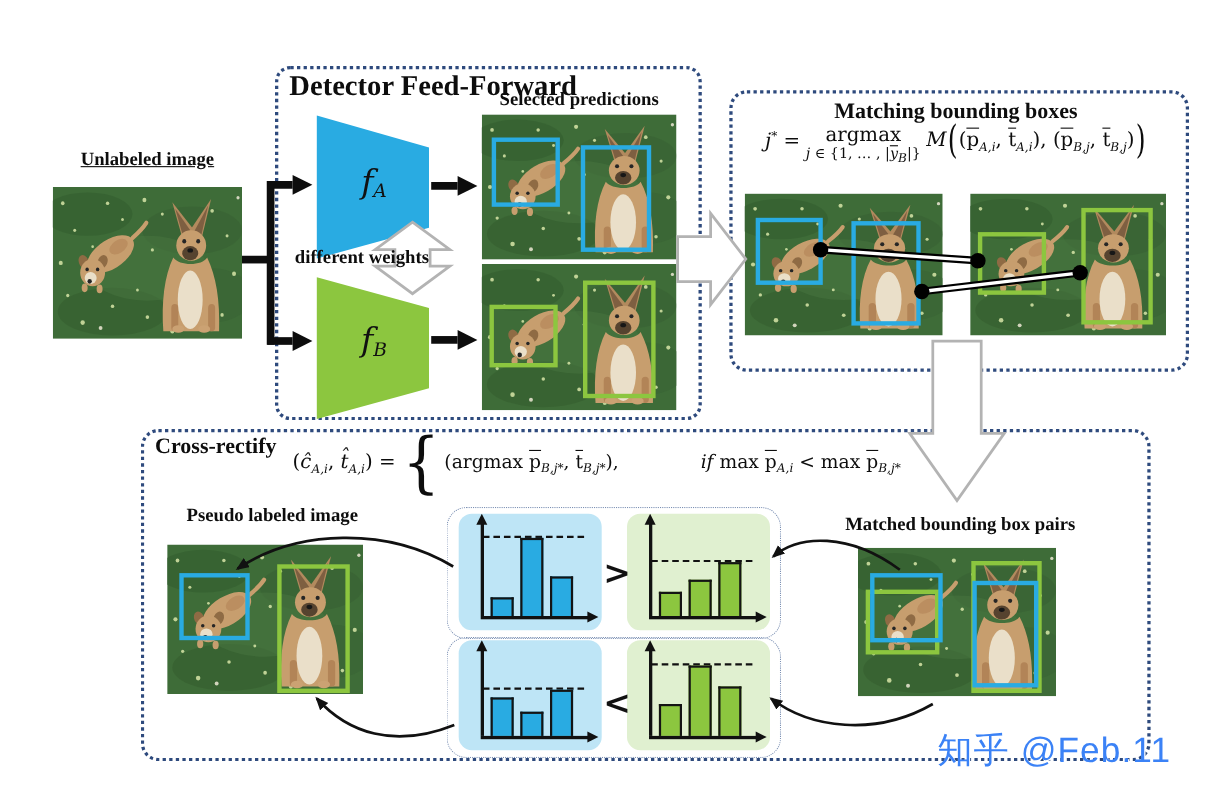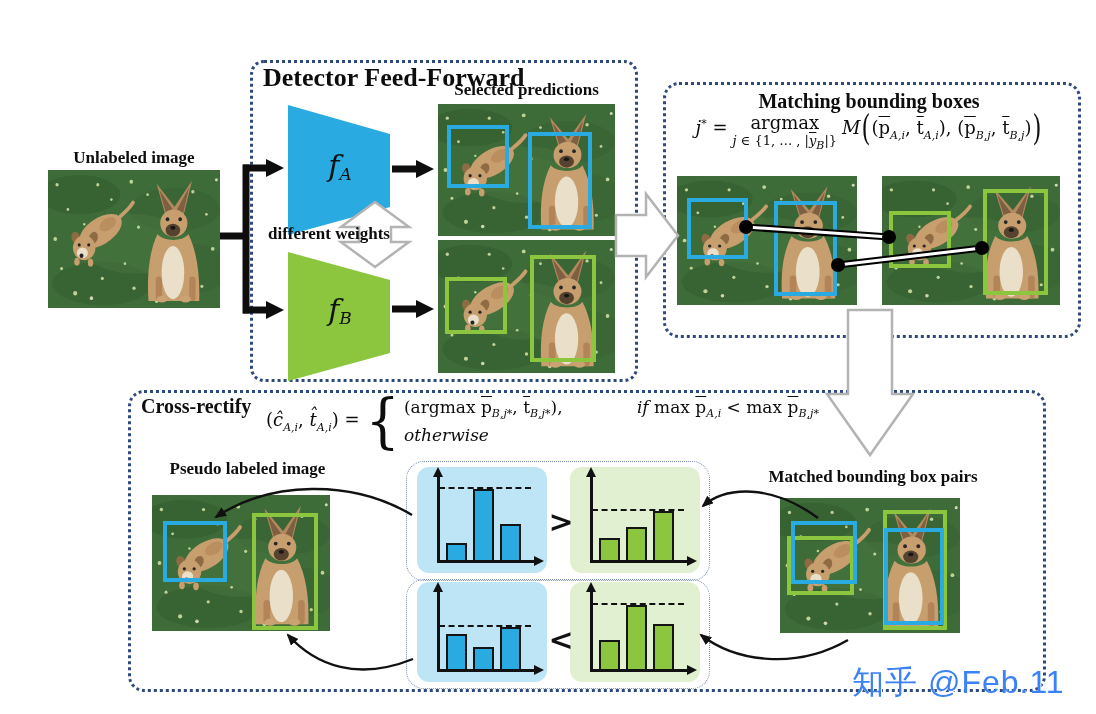--- a/index.html
+++ b/index.html
@@ -210,21 +210,21 @@
       <div style="position:absolute;left:83px;top:41.74px;width:21px;height:45.26px;background:#8CC63F;border:2.2px solid #141414;border-bottom:none;box-sizing:border-box"></div>
       <div style="position:absolute;left:20px;top:8px;width:3px;height:79px;background:#111"></div>
       <div style="position:absolute;left:16px;top:0px;width:0;height:0;border-left:5.5px solid transparent;border-right:5.5px solid transparent;border-bottom:10px solid #111"></div>
       <div style="position:absolute;left:20px;top:87px;width:98px;height:3px;background:#111"></div>
       <div style="position:absolute;left:117px;top:83px;width:0;height:0;border-top:5.5px solid transparent;border-bottom:5.5px solid transparent;border-left:10px solid #111"></div>
     </div>
 
   <div class="op" style="left:544px;top:486px;width:34px;">&gt;</div>
   <div class="op" style="left:544px;top:604px;width:34px;">&lt;</div>
 
-  <div class="lbl center" style="left:40px;top:130px;width:188px;font-size:17px;">Unlabeled image</div>
+  <div class="lbl center" style="left:40px;top:117px;width:188px;font-size:17px;text-decoration:underline;">Unlabeled image</div>
   <div class="lbl" style="left:263px;top:45px;font-size:26px;z-index:4;">Detector Feed-Forward</div>
   <div class="lbl center" style="left:436px;top:62px;width:181px;font-size:17px;z-index:4;">Selected predictions</div>
   <div class="lbl center" style="left:250px;top:206px;width:158px;font-size:17px;z-index:4;">different weights</div>
   <div class="lbl center" style="left:663px;top:72px;width:412px;font-size:20px;z-index:4;">Matching bounding boxes</div>
   <div class="lbl" style="left:141px;top:377px;font-size:20px;z-index:4;">Cross-rectify</div>
   <div class="lbl center" style="left:140px;top:441px;width:215px;font-size:17px;z-index:4;">Pseudo labeled image</div>
   <div class="lbl center" style="left:748px;top:449px;width:250px;font-size:17px;z-index:4;">Matched bounding box pairs</div>
 
   <div class="flabel" style="left:300px;top:130px;width:80px;">
     <span class="fbig">f</span><sub>A</sub>
@@ -244,21 +244,20 @@
     <span style="margin-top:3px;">(<span class="ov">p</span><sub><i>A,i</i></sub>, <span class="ov">t</span><sub><i>A,i</i></sub>), (<span class="ov">p</span><sub><i>B,j</i></sub>, <span class="ov">t</span><sub><i>B,j</i></sub>)</span>
     <span class="bigparen">)</span>
   </div>
 
   <div class="formula" style="left:266px;top:374px;width:610px;align-items:center;">
     <span>(<i>ĉ</i><sub><i>A,i</i></sub>, <i>t̂</i><sub><i>A,i</i></sub>) =</span>
     <span class="brace">{</span>
     <span class="cases">
       <span>(argmax <span class="ov">p</span><sub><i>B,j*</i></sub>, <span class="ov">t</span><sub><i>B,j*</i></sub>),</span>
       <span><i>if</i> max <span class="ov">p</span><sub><i>A,i</i></sub> &lt; max <span class="ov">p</span><sub><i>B,j*</i></sub></span>
-      <span><i>otherwise</i></span>
     </span>
   </div>
 
   <div class="watermark" style="left:852px;top:643px;">知乎 @Feb.11</div>
 
   <svg id="under-layer" class="layer" xmlns="http://www.w3.org/2000/svg">
     <polygon points="288,87 390,116 390,189 288,217" fill="#29ABE2"></polygon>
     <polygon points="288,234 390,262 390,335 288,363" fill="#8CC63F"></polygon>
     <polygon points="375,184 409,209 391,209 391,224 409,224 375,249 341,224 359,224 359,209 341,209" fill="#ffffff" stroke="#B3B3B3" stroke-width="2.5"></polygon>
     <polygon points="616,197 646,197 646,176 678,217.5 646,259 646,238 616,238" fill="#ffffff" stroke="#B3B3B3" stroke-width="2.5"></polygon>

